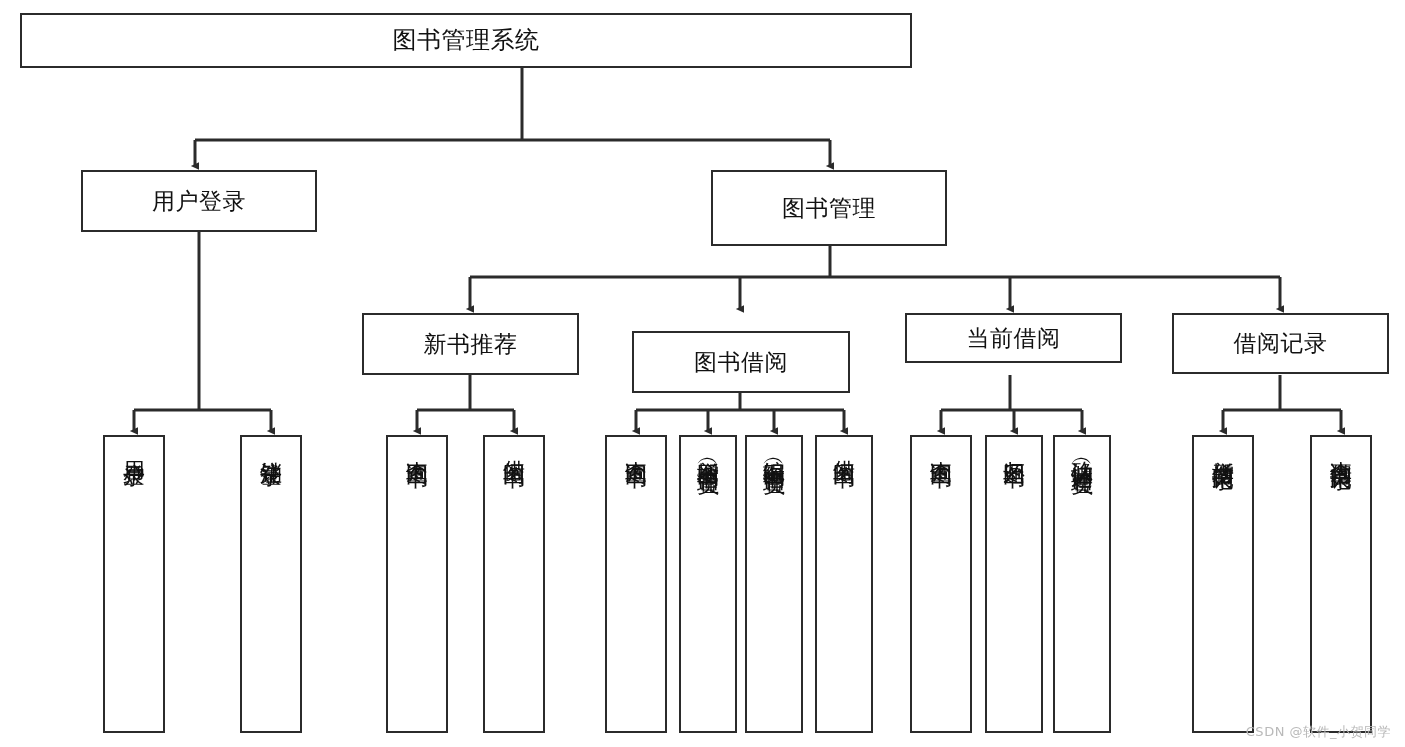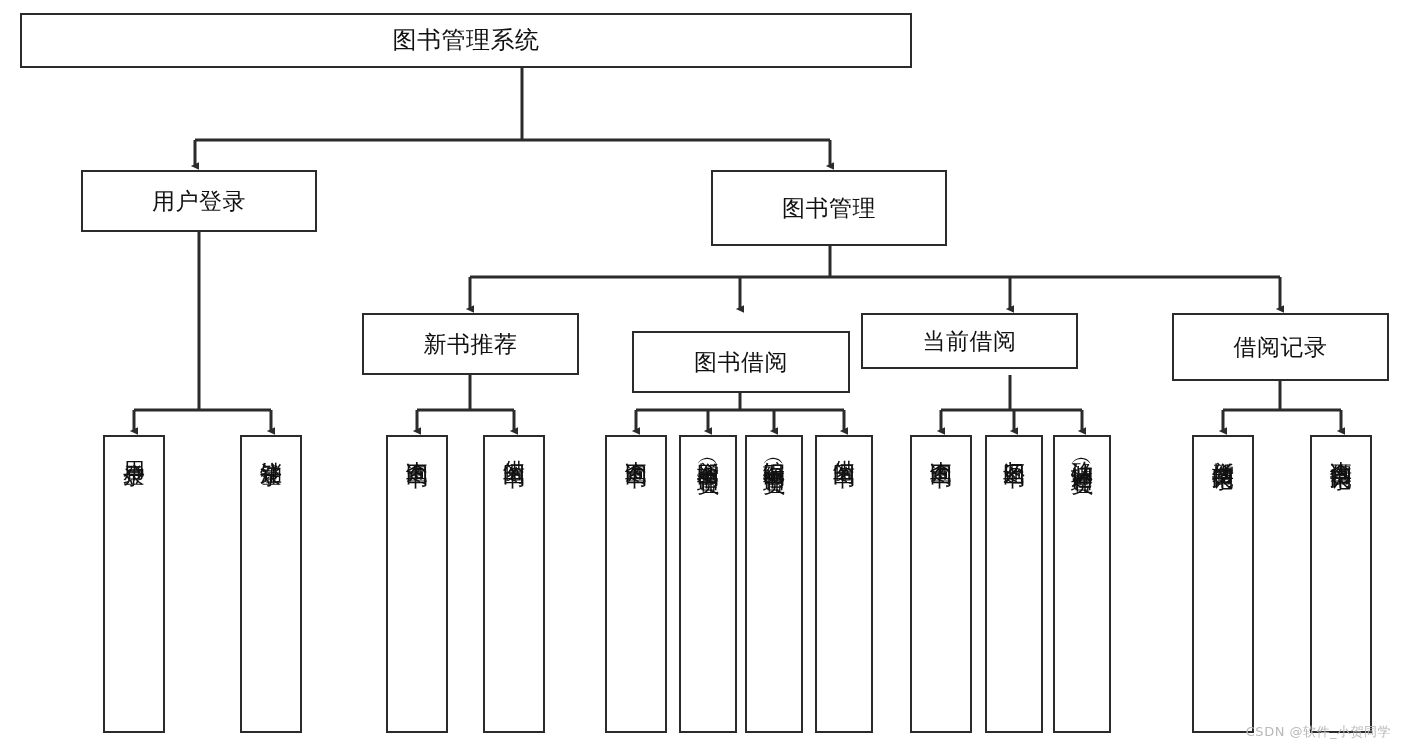--- a/index.html
+++ b/index.html
@@ -138,24 +138,24 @@
   <div class="node" style="left: 711px; top: 170px; width: 236px; height: 76px;">
     <span class="label">图书管理</span>
   </div>
 
   <div class="node" style="left: 362px; top: 313px; width: 217px; height: 62px;">
     <span class="label">新书推荐</span>
   </div>
   <div class="node" style="left: 632px; top: 331px; width: 218px; height: 62px;">
     <span class="label">图书借阅</span>
   </div>
-  <div class="node" style="left: 861px; top: 313px; width: 217px; height: 56px;">
+  <div class="node" style="left: 905px; top: 313px; width: 217px; height: 50px;">
     <span class="label">当前借阅</span>
   </div>
-  <div class="node" style="left: 1172px; top: 313px; width: 217px; height: 68px;">
+  <div class="node" style="left: 1172px; top: 313px; width: 217px; height: 61px;">
     <span class="label">借阅记录</span>
   </div>
 
   <div class="node leaf" style="left: 103px; top: 435px; width: 62px; height: 298px;">
     <span class="label">用户登录</span>
   </div>
   <div class="node leaf" style="left: 240px; top: 435px; width: 62px; height: 298px;">
     <span class="label">注销登录</span>
   </div>
   <div class="node leaf" style="left: 386px; top: 435px; width: 62px; height: 298px;">

